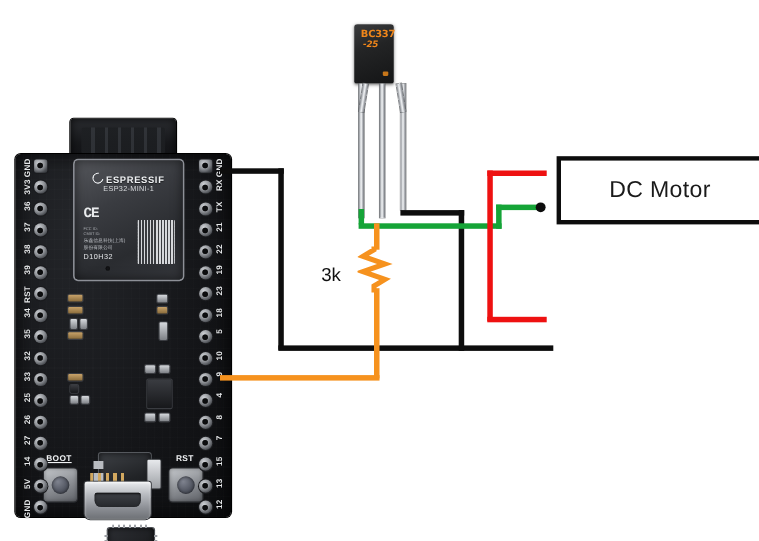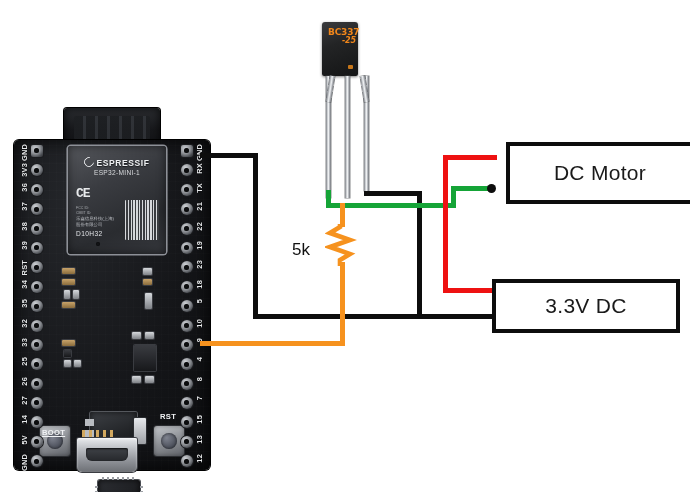--- a/index.html
+++ b/index.html
@@ -146,21 +146,21 @@
   
   .trans-body{
     position:absolute;left:322px;top:22px;width:36px;height:54px;
     background:linear-gradient(160deg,#3a3b3d 0%,#232425 40%,#141516 100%);
     border-radius:3px 3px 2px 2px;box-shadow:0 1px 3px rgba(0,0,0,.5);
   }
   .trans-text{
     position:absolute;left:6px;top:6px;color:#f0861a;font-size:9px;font-weight:bold;
     line-height:0.95;letter-spacing:-.2px;font-family:"DejaVu Sans",sans-serif;
   }
-  .trans-text .sfx{font-size:8px;display:block;margin-left:14px;font-style:italic;}
+  .trans-text .sfx{font-size:8px;display:block;margin-left:2px;font-style:italic;}
   .trans-mark{position:absolute;right:5px;bottom:7px;width:5px;height:4px;background:#c6761a;border-radius:1px;}
   .lead{
     position:absolute;width:5px;
     background:linear-gradient(90deg,#7d8086 0%,#d9dcdf 35%,#eef0f2 50%,#b9bcc1 70%,#6f7277 100%);
     box-shadow:0 0 0 .5px rgba(80,82,86,.7);
   }
 
   
   .res-label{position:absolute;left:292px;top:240px;color:#111;font-size:17px;
     font-family:"Liberation Sans",sans-serif;}
@@ -200,21 +200,21 @@
     <div class="smd" style="left:131px;top:192px;width:9px;height:7px;"></div>
     <div class="smd blk" style="left:120px;top:205px;width:22px;height:26px;"></div>
     <div class="smd" style="left:118px;top:236px;width:9px;height:7px;"></div>
     <div class="smd" style="left:131px;top:236px;width:9px;height:7px;"></div>
 
     <div class="reg"></div>
     <div class="chip"></div>
 
     <div class="btn-sw" style="left:26px;top:286px;"></div>
     <div class="btn-sw" style="left:140px;top:286px;"></div>
-    <div class="btn-label" style="left:28px;top:288px;text-decoration:underline;">BOOT</div>
+    <div class="btn-label" style="left:28px;top:272px;text-decoration:underline;">BOOT</div>
     <div class="btn-label" style="left:146px;top:272px;">RST</div>
   </div>
 
   <div class="module">
     <div class="mod-brand"><span class="swirl"></span><span>ESPRESSIF</span></div>
     <div class="mod-part">ESP32-MINI-1</div>
     <div class="mod-ce">CE</div>
     <div class="mod-fcc" style="white-space:pre-line;">FCC ID:
 CMIIT ID:</div>
     <div class="mod-cn" style="white-space:pre-line;">乐鑫信息科技(上海)
@@ -396,26 +396,23 @@
   <div class="w wh grn" style="left:451px;top:186px;width:44px;"></div>
   <div class="jdot" style="left:487px;top:184px;"></div>
 
   <div class="w wh org" style="left:200px;top:341px;width:145px;"></div>
   <div class="w wv org" style="left:340px;top:262px;height:82px;"></div>
   <div class="w wv org" style="left:340px;top:203px;height:24px;"></div>
 
   <svg style="position:absolute;left:325px;top:224px;width:34px;height:42px;">
     <polyline points="15,0 15,3 5,9 25,16 5,23 25,30 15,36 15,42" fill="none" stroke="#f6921e" stroke-width="4.6" stroke-linejoin="miter" stroke-linecap="square"></polyline>
   </svg>
-  <div class="res-label">5k</div>
+  <div class="res-label">3k</div>
 
   <div class="w wv red" style="left:443px;top:155px;height:137px;"></div>
   <div class="w wh red" style="left:443px;top:155px;width:54px;"></div>
   <div class="w wh red" style="left:443px;top:288px;width:54px;"></div>
 
   <div class="loadbox" id="motor-box">
     <span>DC Motor</span>
   </div>
-  <div class="loadbox" id="supply-box">
-    <span>3.3V DC</span>
-  </div>
 
 </div>
 
 </body></html>

